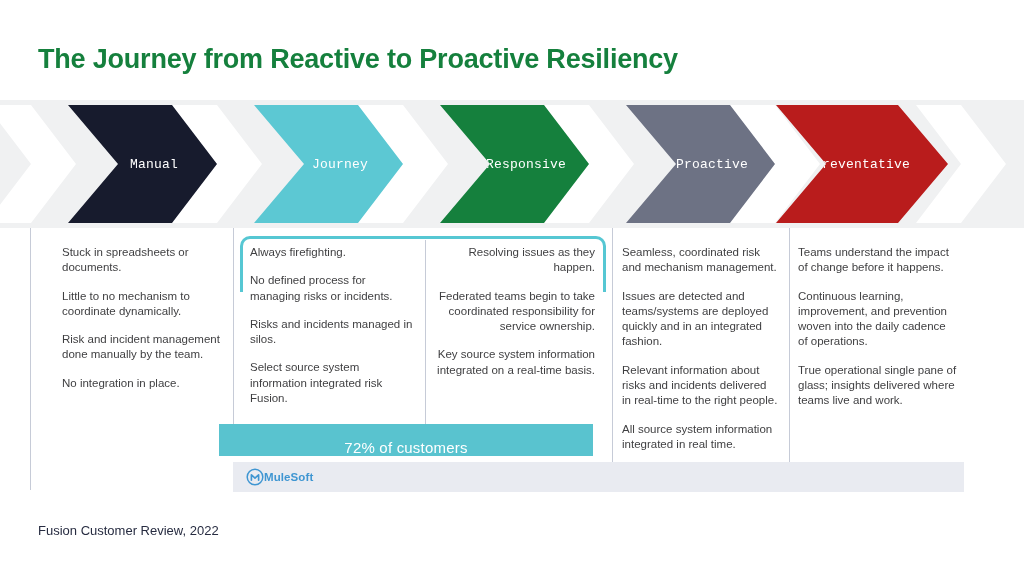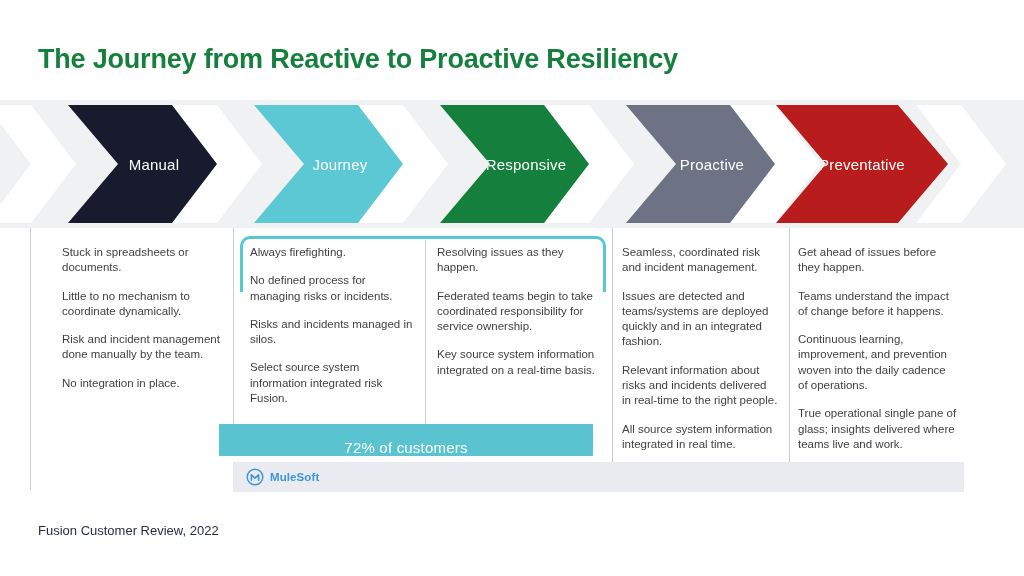--- a/index.html
+++ b/index.html
@@ -19,21 +19,21 @@
   
   .band{
     position:absolute;left:0;top:100px;width:1024px;height:128px;
     background:#f0f1f2;overflow:hidden;
   }
   .arrow{
     position:absolute;top:5px;width:172px;height:118px;
     clip-path:polygon(0 0,122px 0,100% 50%,122px 100%,0 100%,50px 50%);
     display:flex;align-items:center;justify-content:center;
   }
-  .arrow-label{color:#ffffff;font-size:15px;letter-spacing:0.2px;}
+  .arrow-label{color:#ffffff;font-size:13px;letter-spacing:0.2px;font-family:Liberation Mono, monospace;}
   .sep{
     position:absolute;top:5px;width:90px;height:118px;background:#ffffff;
     clip-path:polygon(0 0,45px 0,100% 50%,45px 100%,0 100%,45px 50%);
   }
 
   
   .columns{position:absolute;inset:0;}
   .col{position:absolute;top:245px;}
   .col p{
     margin:0 0 13px 0;font-size:11.5px;line-height:1.33;color:#3f3f41;
@@ -47,21 +47,21 @@
   }
 
   .banner{
     position:absolute;left:219px;top:424px;width:374px;height:32px;
     display:flex;align-items:flex-end;justify-content:center;
     color:#ffffff;font-size:15px;letter-spacing:0.2px;
   }
 
   .brand-bar{
     position:absolute;left:233px;top:462px;width:731px;height:30px;
-    display:flex;align-items:center;gap:6px;padding-left:13px;box-sizing:border-box;
+    display:flex;align-items:center;padding-left:13px;box-sizing:border-box;
   }
   .brand-name{font-size:11.5px;font-weight:700;letter-spacing:0.1px;}
   .brand-logo{width:18px;height:18px;display:block;}
 
   .footer-source{
     position:absolute;left:38px;top:523px;font-size:13px;color:#272c41;
   }
 </style>
 </head>
 <body>
@@ -105,33 +105,32 @@
         <p>Little to no mechanism to coordinate dynamically.</p>
         <p>Risk and incident management done manually by the team.</p>
         <p>No integration in place.</p>
       </div>
       <div class="col" style="left: 250px; width: 166px;">
         <p>Always firefighting.</p>
         <p>No defined process for managing risks or incidents.</p>
         <p>Risks and incidents managed in silos.</p>
         <p>Select source system information integrated risk Fusion.</p>
       </div>
-      <div class="col" style="left: 437px; width: 158px;">
+      <div class="col" style="left: 437px; width: 158px; text-align: right;">
         <p>Resolving issues as they happen.</p>
         <p>Federated teams begin to take coordinated responsibility for service ownership.</p>
         <p>Key source system information integrated on a real-time basis.</p>
       </div>
       <div class="col" style="left: 622px; width: 156px;">
-        <p>Seamless, coordinated risk and incident management.</p>
+        <p>Seamless, coordinated risk and mechanism management.</p>
         <p>Issues are detected and teams/systems are deployed quickly and in an integrated fashion.</p>
         <p>Relevant information about risks and incidents delivered in real-time to the right people.</p>
         <p>All source system information integrated in real time.</p>
       </div>
       <div class="col" style="left: 798px; width: 160px;">
-        <p>Get ahead of issues before they happen.</p>
         <p>Teams understand the impact of change before it happens.</p>
         <p>Continuous learning, improvement, and prevention woven into the daily cadence of operations.</p>
         <p>True operational single pane of glass; insights delivered where teams live and work.</p>
       </div>
     </div>
 
   <div class="bracket" style="border-color: rgb(86, 199, 211);"></div>
 
   <div class="banner" style="background: rgb(89, 195, 207);">
     <span>72% of customers</span>

